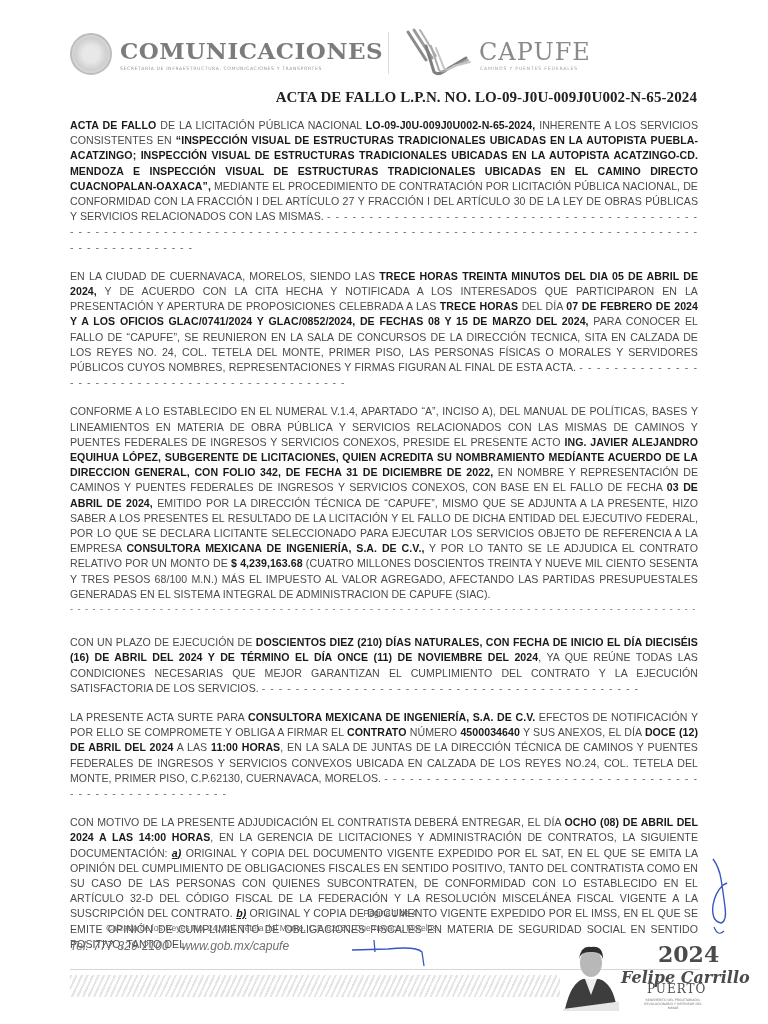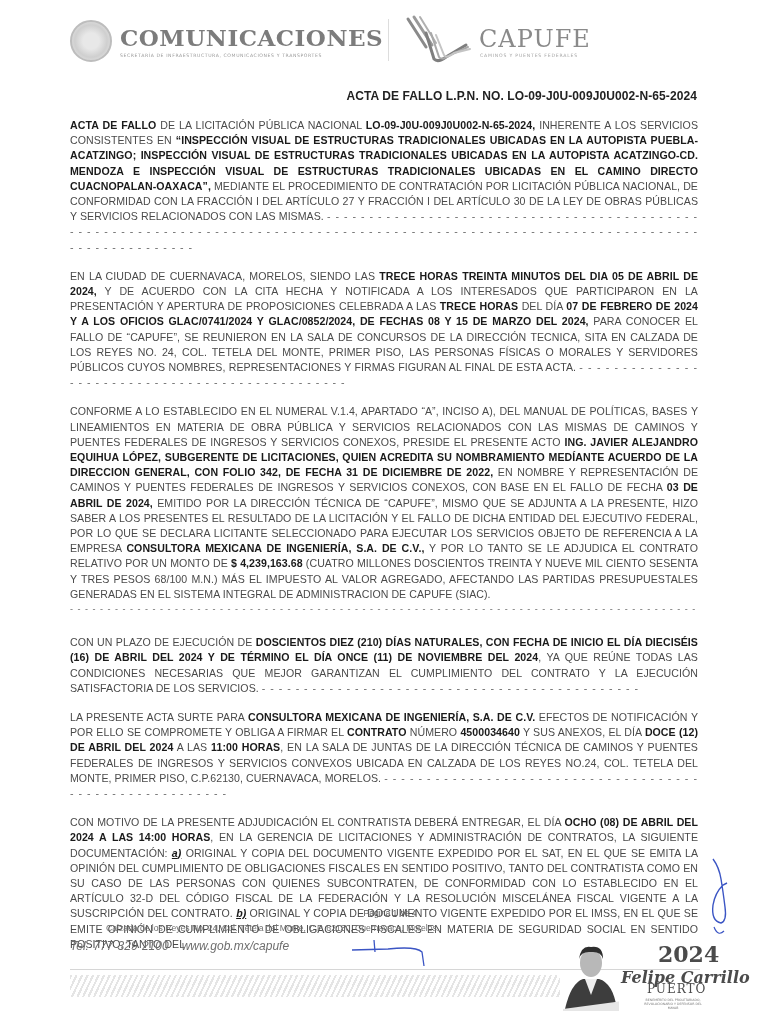--- a/index.html
+++ b/index.html
@@ -1,32 +1,32 @@
 <!DOCTYPE html>
 <html><head>
   <meta charset="utf-8">
   <style>
     * { margin: 0; padding: 0; box-sizing: border-box; }
     html, body { width: 768px; height: 1024px; background: #ffffff; overflow: hidden; }
     body { position: relative; font-family: "DejaVu Sans", sans-serif; color: #3a3a3a; }
 
     
-    .header { position: absolute; top: 11px; left: 70px; width: 640px; height: 60px; }
+    .header { position: absolute; top: 24px; left: 70px; width: 640px; height: 60px; }
     .sct-logo { position: absolute; left: 0; top: 0; width: 310px; height: 60px; display: flex; align-items: center; }
     .seal { width: 42px; height: 42px; border-radius: 50%; border: 2px solid #bdbdbd; background: radial-gradient(circle, #e8e8e8 30%, #cfcfcf 60%, #efefef 100%); flex-shrink: 0; }
     .sct-text { margin-left: 8px; }
     .sct-title { font-family: "DejaVu Serif", serif; font-size: 23px; letter-spacing: 0.5px; color: #7c7c7c; line-height: 26px; font-weight: bold; }
     .sct-sub { font-size: 4.6px; letter-spacing: 0.6px; color: #9a9a9a; margin-top: 2px; white-space: nowrap; }
     .divider-v { position: absolute; left: 318px; top: 8px; width: 1px; height: 42px; background: #dddddd; }
     .capufe-logo { position: absolute; left: 334px; top: 2px; width: 200px; height: 56px; }
     .capufe-mark { position: absolute; left: 0; top: 0; width: 70px; height: 56px; }
     .capufe-title { position: absolute; left: 75px; top: 12px; font-family: "DejaVu Serif", serif; font-size: 24px; color: #8a8a8a; letter-spacing: 1px; }
     .capufe-sub { position: absolute; left: 76px; top: 40px; font-size: 4.6px; color: #a5a5a5; letter-spacing: 0.8px; white-space: nowrap; }
 
-    .doc-ref { position: absolute; top: 89px; right: 71px; font-family: Liberation Sans, sans-serif; font-size: 12px; font-weight: bold; color: #222; letter-spacing: 0.1px; }
+    .doc-ref { position: absolute; top: 89px; right: 71px; font-family: Liberation Serif, serif; font-size: 15px; font-weight: bold; color: #222; letter-spacing: 0.1px; }
 
     
     .content { position: absolute; top: 118px; left: 70px; width: 628px; }
     .para { font-family: "Liberation Sans", sans-serif; font-size: 10.6px; line-height: 15.2px; text-align: justify; color: #4a4a4a; margin-bottom: 14px; letter-spacing: 0.05px; }
     .para b { color: #1a1a1a; font-weight: bold; }
     .para .ul { text-decoration: underline; font-style: italic; font-weight: bold; color: #1a1a1a; }
     .dashes { display: block; overflow: hidden; white-space: nowrap; color: #6a6a6a; letter-spacing: 1px; font-size: 9px; line-height: 15px; }
     .tail-dashes { color: #6a6a6a; letter-spacing: 1px; }
 
     

